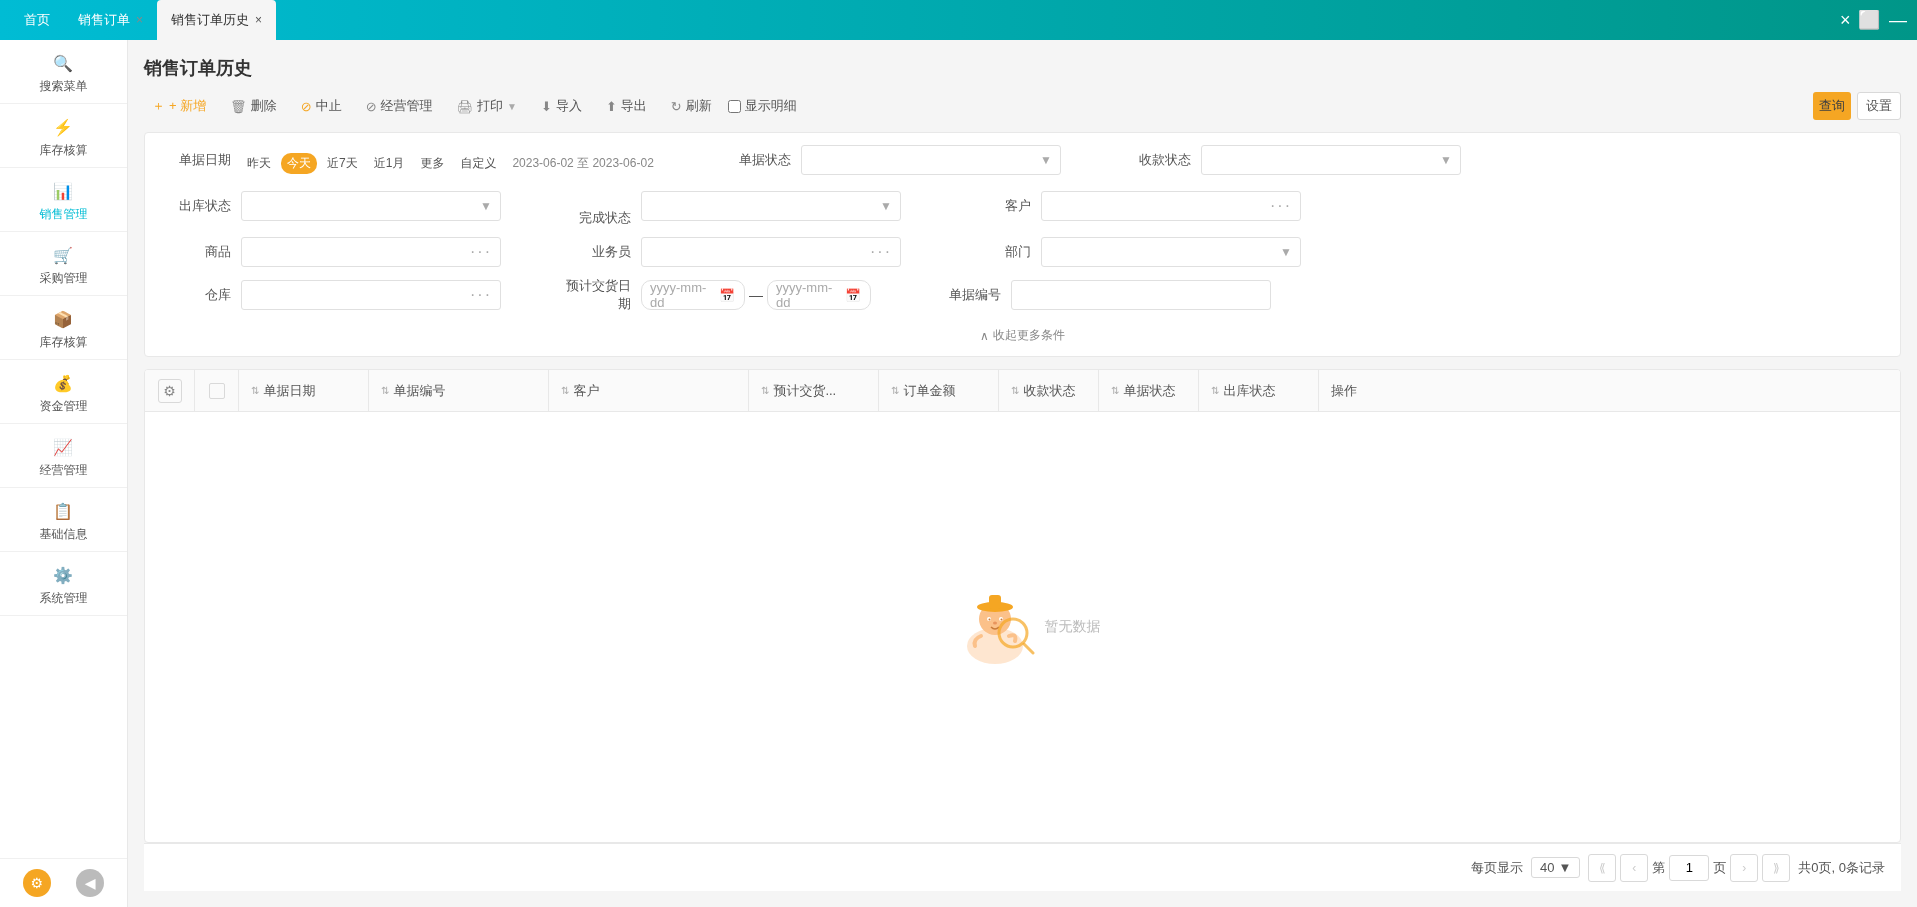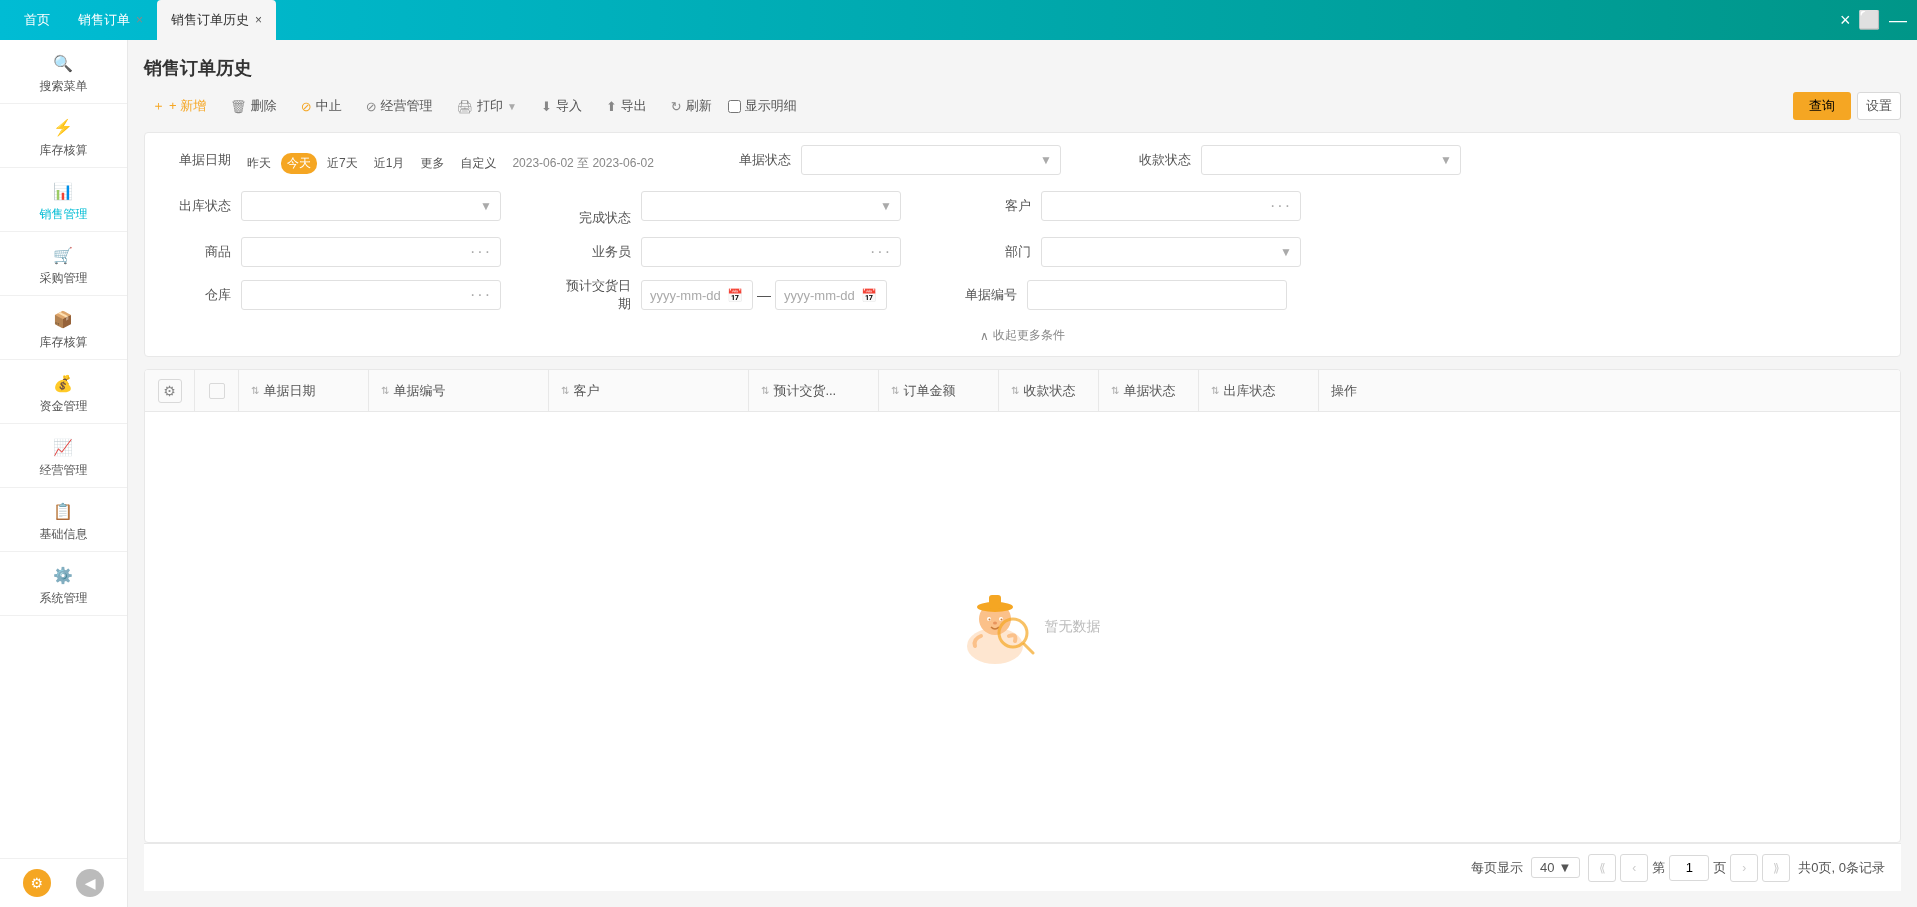--- a/index.html
+++ b/index.html
@@ -138,23 +138,23 @@
       font-size: 13px;
       color: #555;
       cursor: pointer;
       padding: 4px 8px;
       border-radius: 3px;
       white-space: nowrap;
     }
     .toolbar-btn.orange { color: #f5a623; }
     .toolbar-btn.green-btn { 
       background: #f5a623; 
-      color: #000000; 
+      color: #404040; 
       border-radius: 3px; 
-      padding: 5px 16px;
+      padding: 5px 6px;
     }
     .toolbar-btn.outline-btn {
       border: 1px solid #d9d9d9;
       background: #fff;
       color: #555;
     }
     .checkbox-label {
       display: flex;
       align-items: center;
       gap: 4px;
@@ -257,26 +257,26 @@
 
     
     .date-input-wrap {
       display: flex;
       align-items: center;
       gap: 4px;
     }
     .date-input {
       height: 30px;
       border: 1px solid #e0e0e0;
-      border-radius: 3px;
+      border-radius: 10px;
       background: #fff;
       padding: 0 8px;
       font-size: 13px;
       color: #aaa;
-      width: 112px;
+      width: 104px;
       display: flex;
       align-items: center;
       justify-content: space-between;
     }
     .date-input .cal-icon { color: #aaa; font-size: 13px; }
     .date-dash { color: #555; font-size: 14px; }
 
     
     .table-wrap {
       flex: 1;

